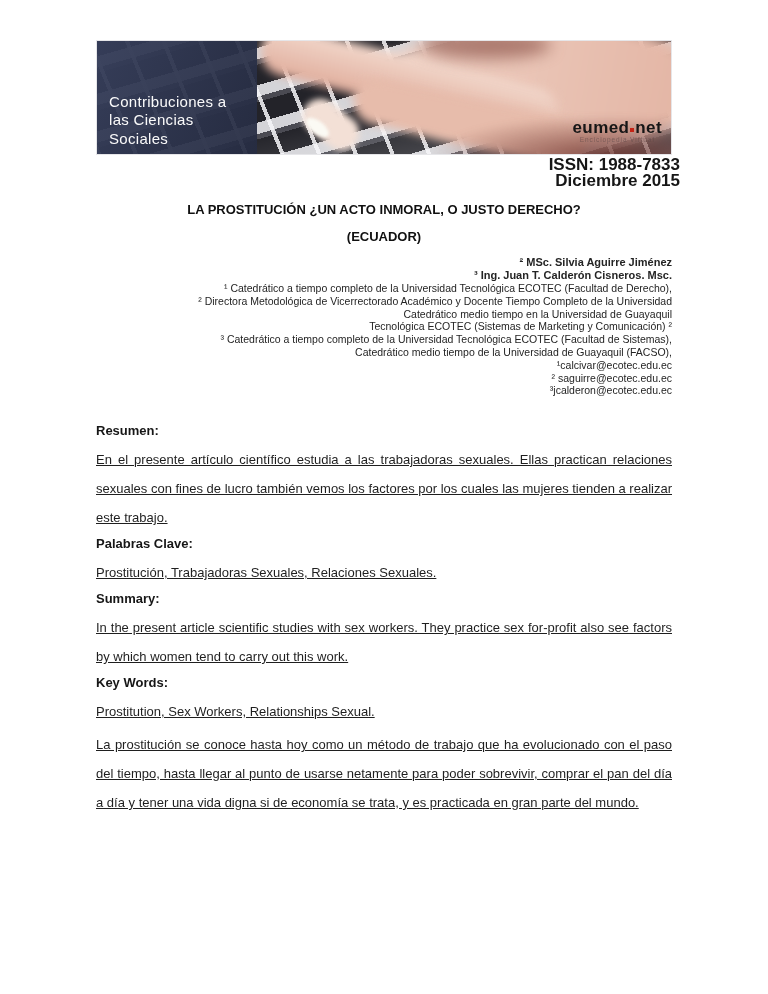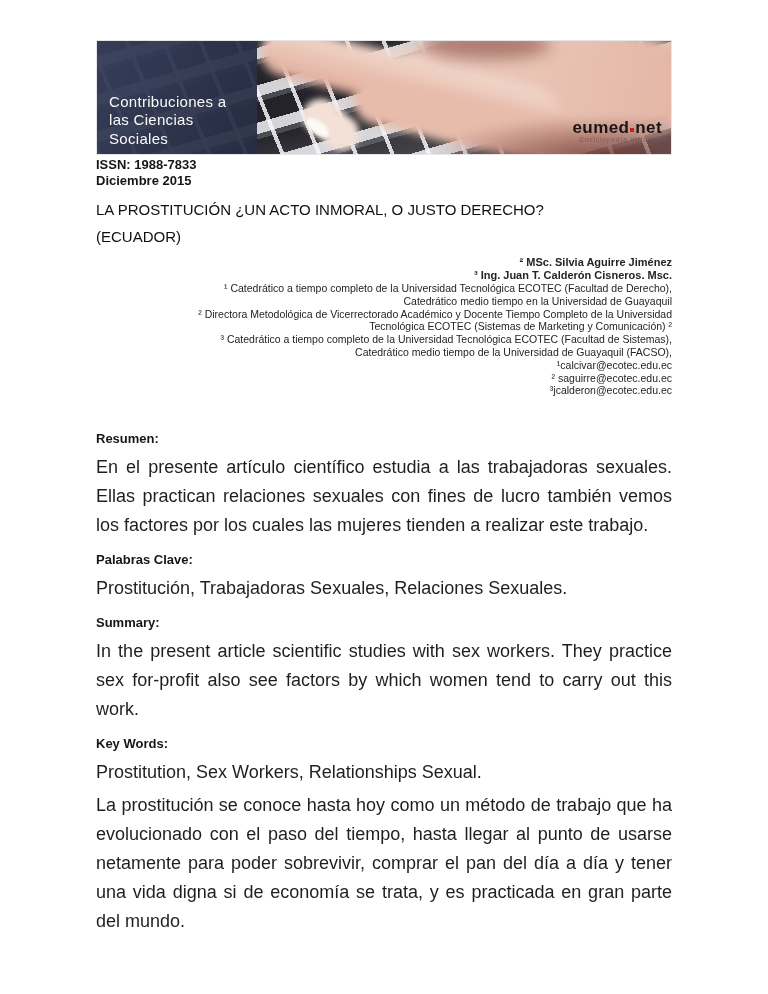--- a/index.html
+++ b/index.html
@@ -94,45 +94,45 @@
   }
   .eumed-dot {
     display:inline-block; width:4px; height:4px; margin:0 1px 1px 1px;
   }
   .eumed-sub {
     font-size:6.5px; color:rgba(92,70,70,0.58); letter-spacing:0.9px; margin-top:1px;
   }
 
   
   .masthead {
-    position:absolute; top:157px; left:96px; width:576px;
-    text-align:left; font-weight:bold; font-size:13px; line-height:16px; color:#161616;
+    position:absolute; top:157px; left:104px; width:576px;
+    text-align:right; font-weight:bold; font-size:17px; line-height:16px; color:#161616;
   }
   .masthead span { display:block; }
   .article-title {
     position:absolute; top:196px; left:96px; width:576px;
-    text-align:left; font-weight:normal; font-size:15px; line-height:27px; color:#101010;
+    text-align:center; font-weight:bold; font-size:13px; line-height:27px; color:#101010;
   }
   .article-title span { display:block; }
 
   
   .author-block {
     position:absolute; top:256px; left:96px; width:576px;
     text-align:right; color:#242424;
   }
   .author-line { font-weight:bold; font-size:11px; line-height:13px; }
   .aff-line, .email-line { font-size:10.5px; line-height:12.8px; }
 
   
   .content { position:absolute; top:419px; left:96px; width:576px; }
   .section-heading {
-    font-weight:bold; font-size:13px; line-height:20px; margin:10px 0 0; color:#161616;
+    font-weight:bold; font-size:13px; line-height:20px; margin:2px 0 0; color:#161616;
   }
   .body-par {
-    font-size:18px; line-height:29px; text-align:justify; margin:4px 0 0; color:#1f1f1f;
+    font-size:13px; line-height:29px; text-align:justify; margin:4px 0 0; color:#1f1f1f;text-decoration:underline;
   }
 </style>
 </head>
 <body>
 
 <div class="page">
 
   <div class="banner">
     <div class="kb-base"></div>
     <div class="palm"></div>
@@ -161,22 +161,22 @@
 
   <div class="article-title">
     <span>LA PROSTITUCIÓN ¿UN ACTO INMORAL, O JUSTO DERECHO?</span>
     <span>(ECUADOR)</span>
   </div>
 
   <div class="author-block">
     <div class="author-line">² MSc. Silvia Aguirre Jiménez</div>
     <div class="author-line">³ Ing. Juan T. Calderón Cisneros. Msc.</div>
     <div class="aff-line">¹ Catedrático a tiempo completo de la Universidad Tecnológica ECOTEC (Facultad de Derecho),</div>
+    <div class="aff-line">² Directora Metodológica de Vicerrectorado Académico y Docente Tiempo Completo de la Universidad</div>
     <div class="aff-line">Catedrático medio tiempo en la Universidad de Guayaquil</div>
-    <div class="aff-line">² Directora Metodológica de Vicerrectorado Académico y Docente Tiempo Completo de la Universidad</div>
     <div class="aff-line">Tecnológica ECOTEC (Sistemas de Marketing y Comunicación) ²</div>
     <div class="aff-line">³ Catedrático a tiempo completo de la Universidad Tecnológica ECOTEC (Facultad de Sistemas),</div>
     <div class="aff-line">Catedrático medio tiempo de la Universidad de Guayaquil (FACSO),</div>
     <div class="email-line">¹calcivar@ecotec.edu.ec</div>
     <div class="email-line">² saguirre@ecotec.edu.ec</div>
     <div class="email-line">³jcalderon@ecotec.edu.ec</div>
   </div>
 
   <div class="content">
     <div class="section-heading">Resumen:</div>

